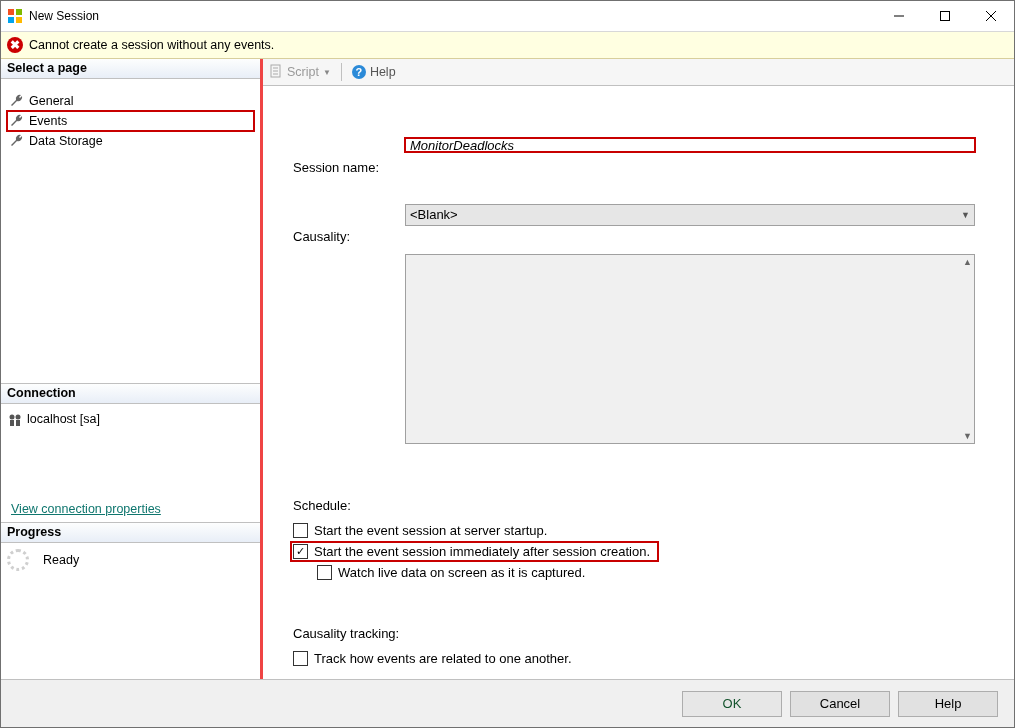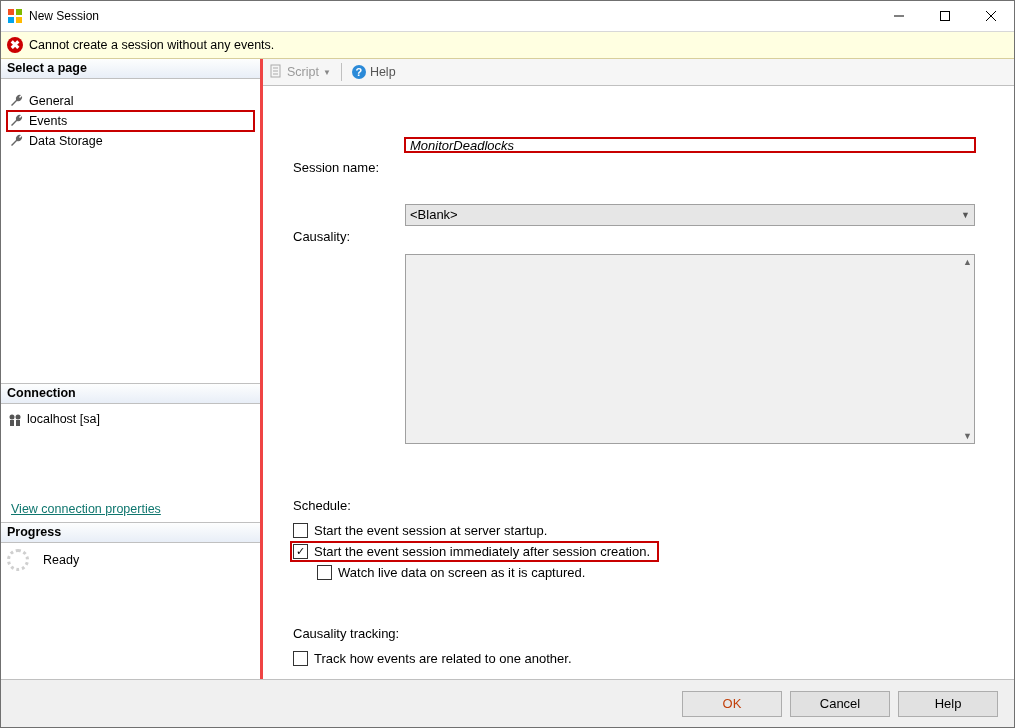--- a/index.html
+++ b/index.html
@@ -177,21 +177,21 @@
     gap:8px; padding: 0 16px;
     background:#f0f0f0;
   }
   .btn {
     width:100px; height:26px;
     border:1px solid #adadad;
     background:#e1e1e1;
     font-size:13px;
     display:flex; align-items:center; justify-content:center;
   }
-  .btn.disabled { color:#c2410c; background:#e7e7e7; }
+  .btn.disabled { color:#14532d; background:#e7e7e7; }
 </style>
 </head>
 <body>
 
 <div class="titlebar">
   <span class="app-icon">
     <svg viewBox="0 0 16 16">
       <rect x="1" y="1" width="6" height="6" fill="#f25022"></rect>
       <rect x="9" y="1" width="6" height="6" fill="#7fba00"></rect>
       <rect x="1" y="9" width="6" height="6" fill="#00a4ef"></rect>

